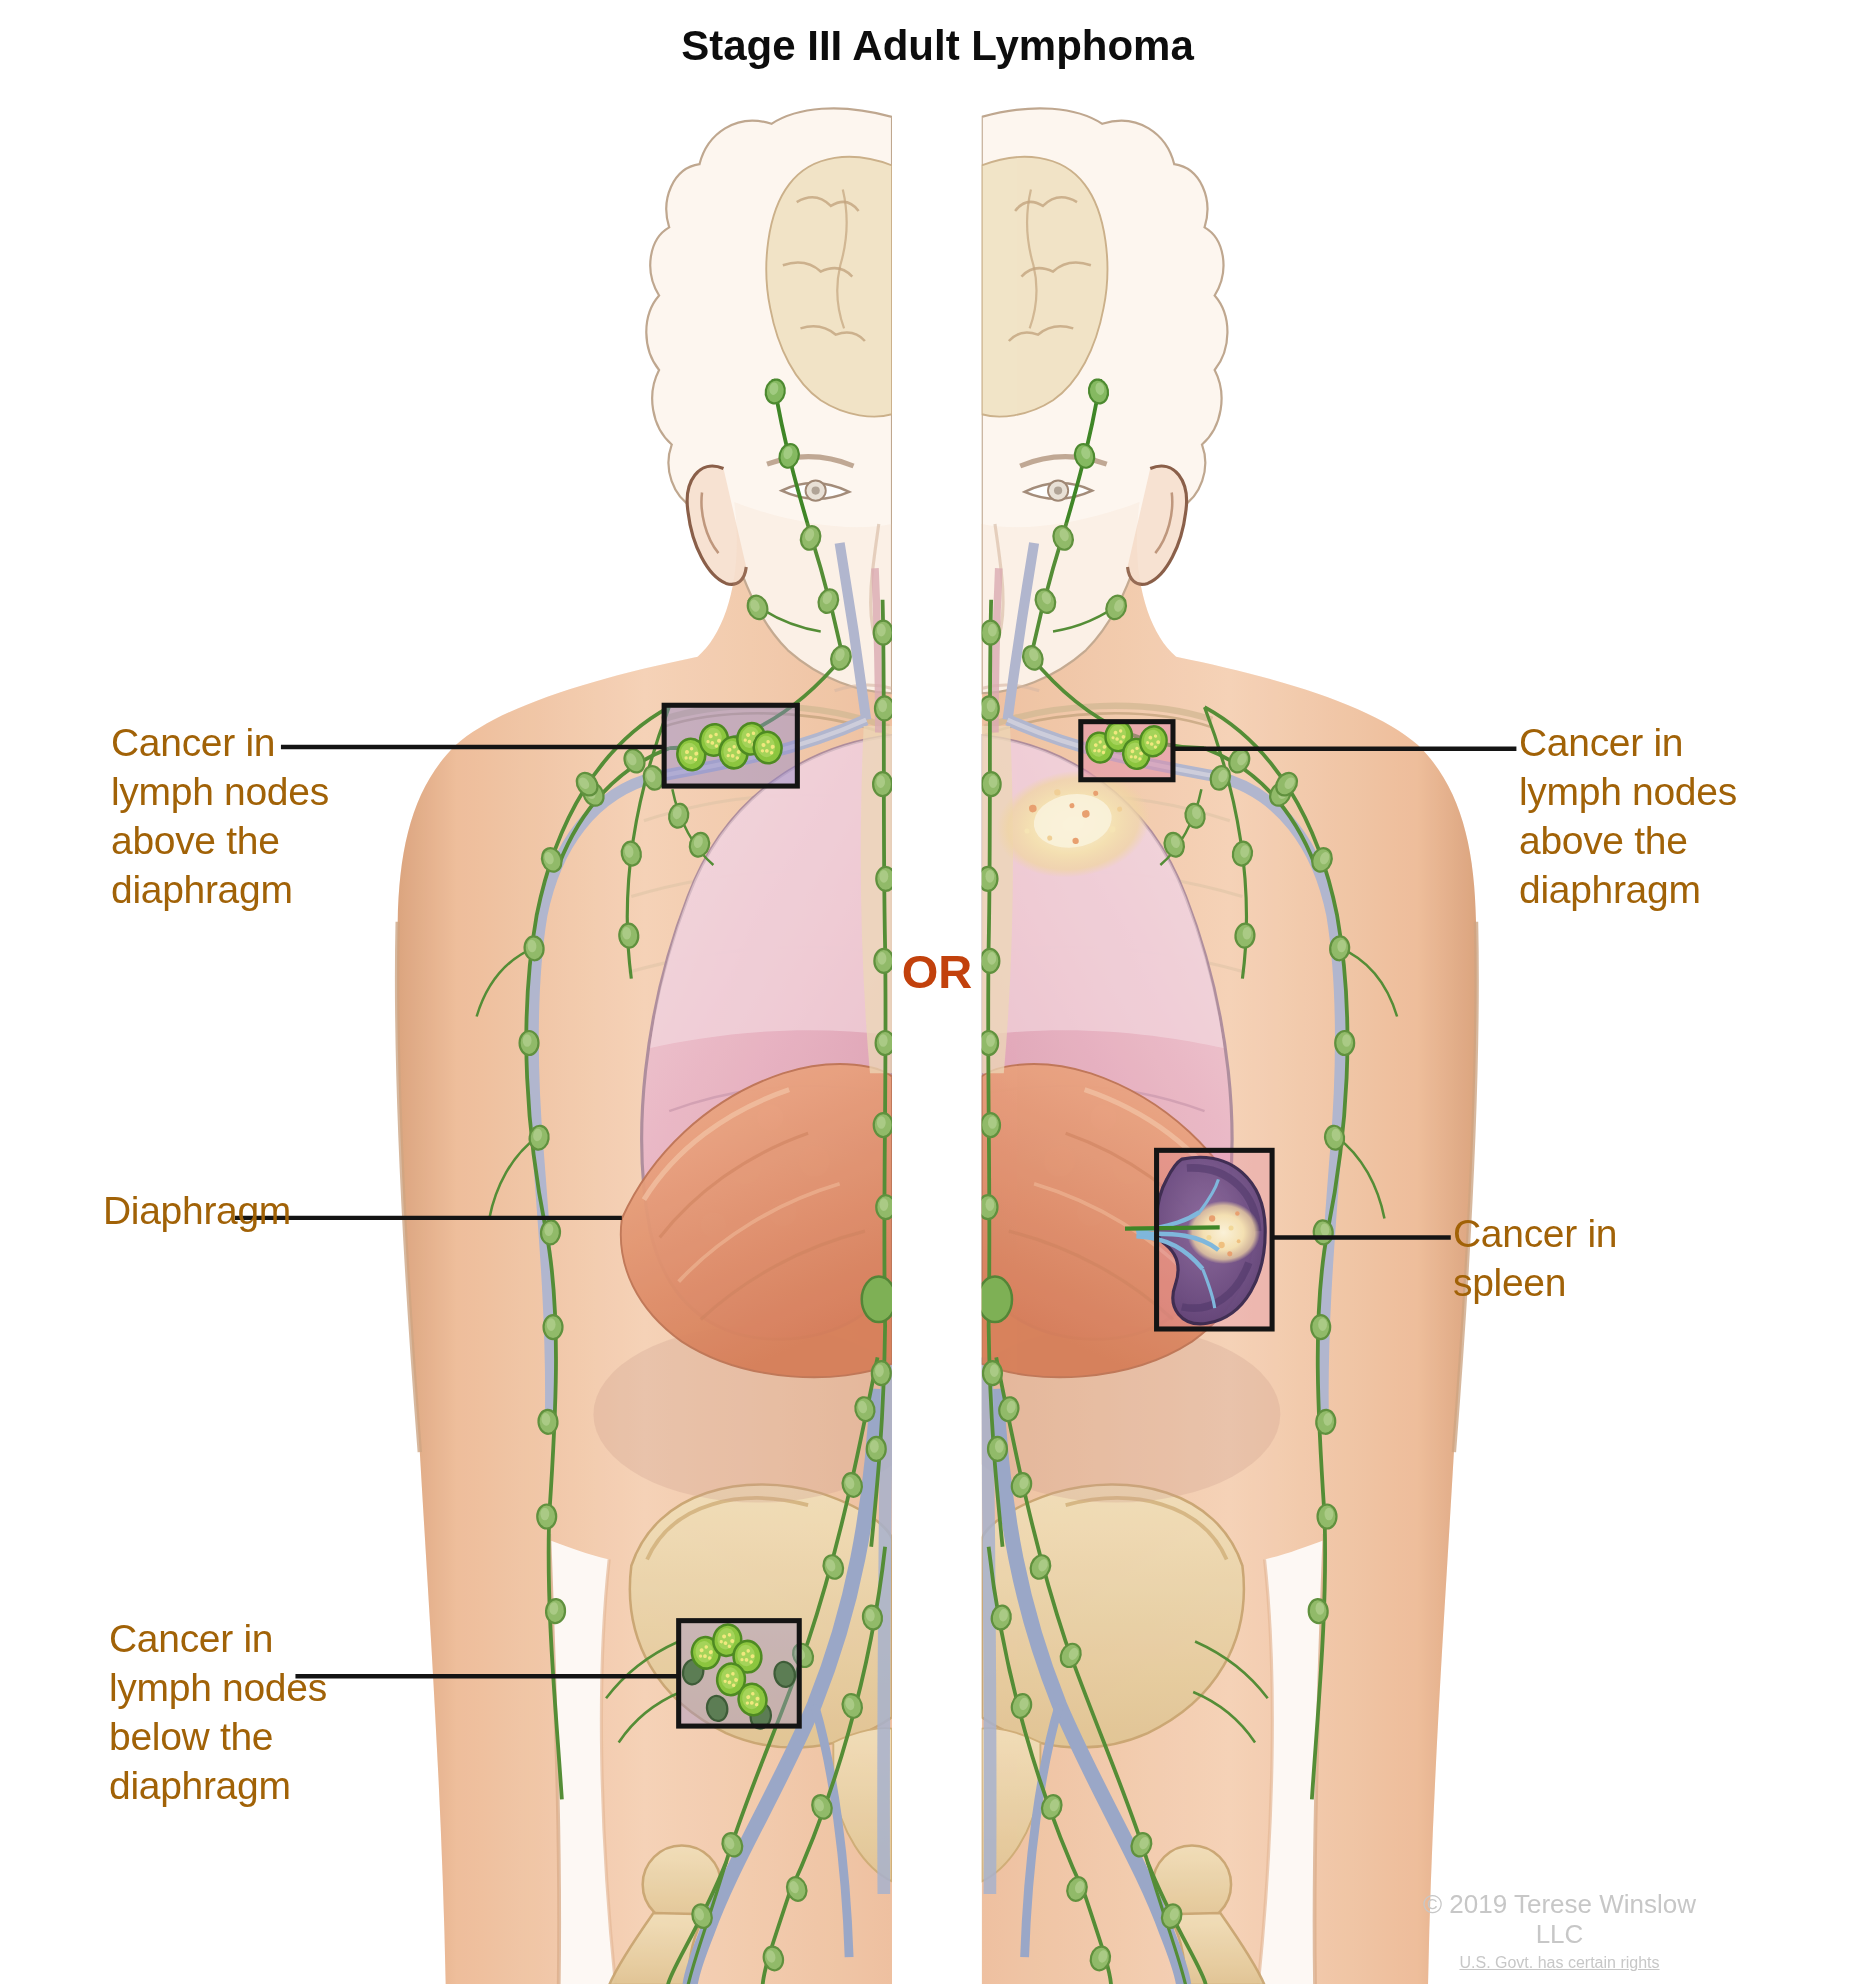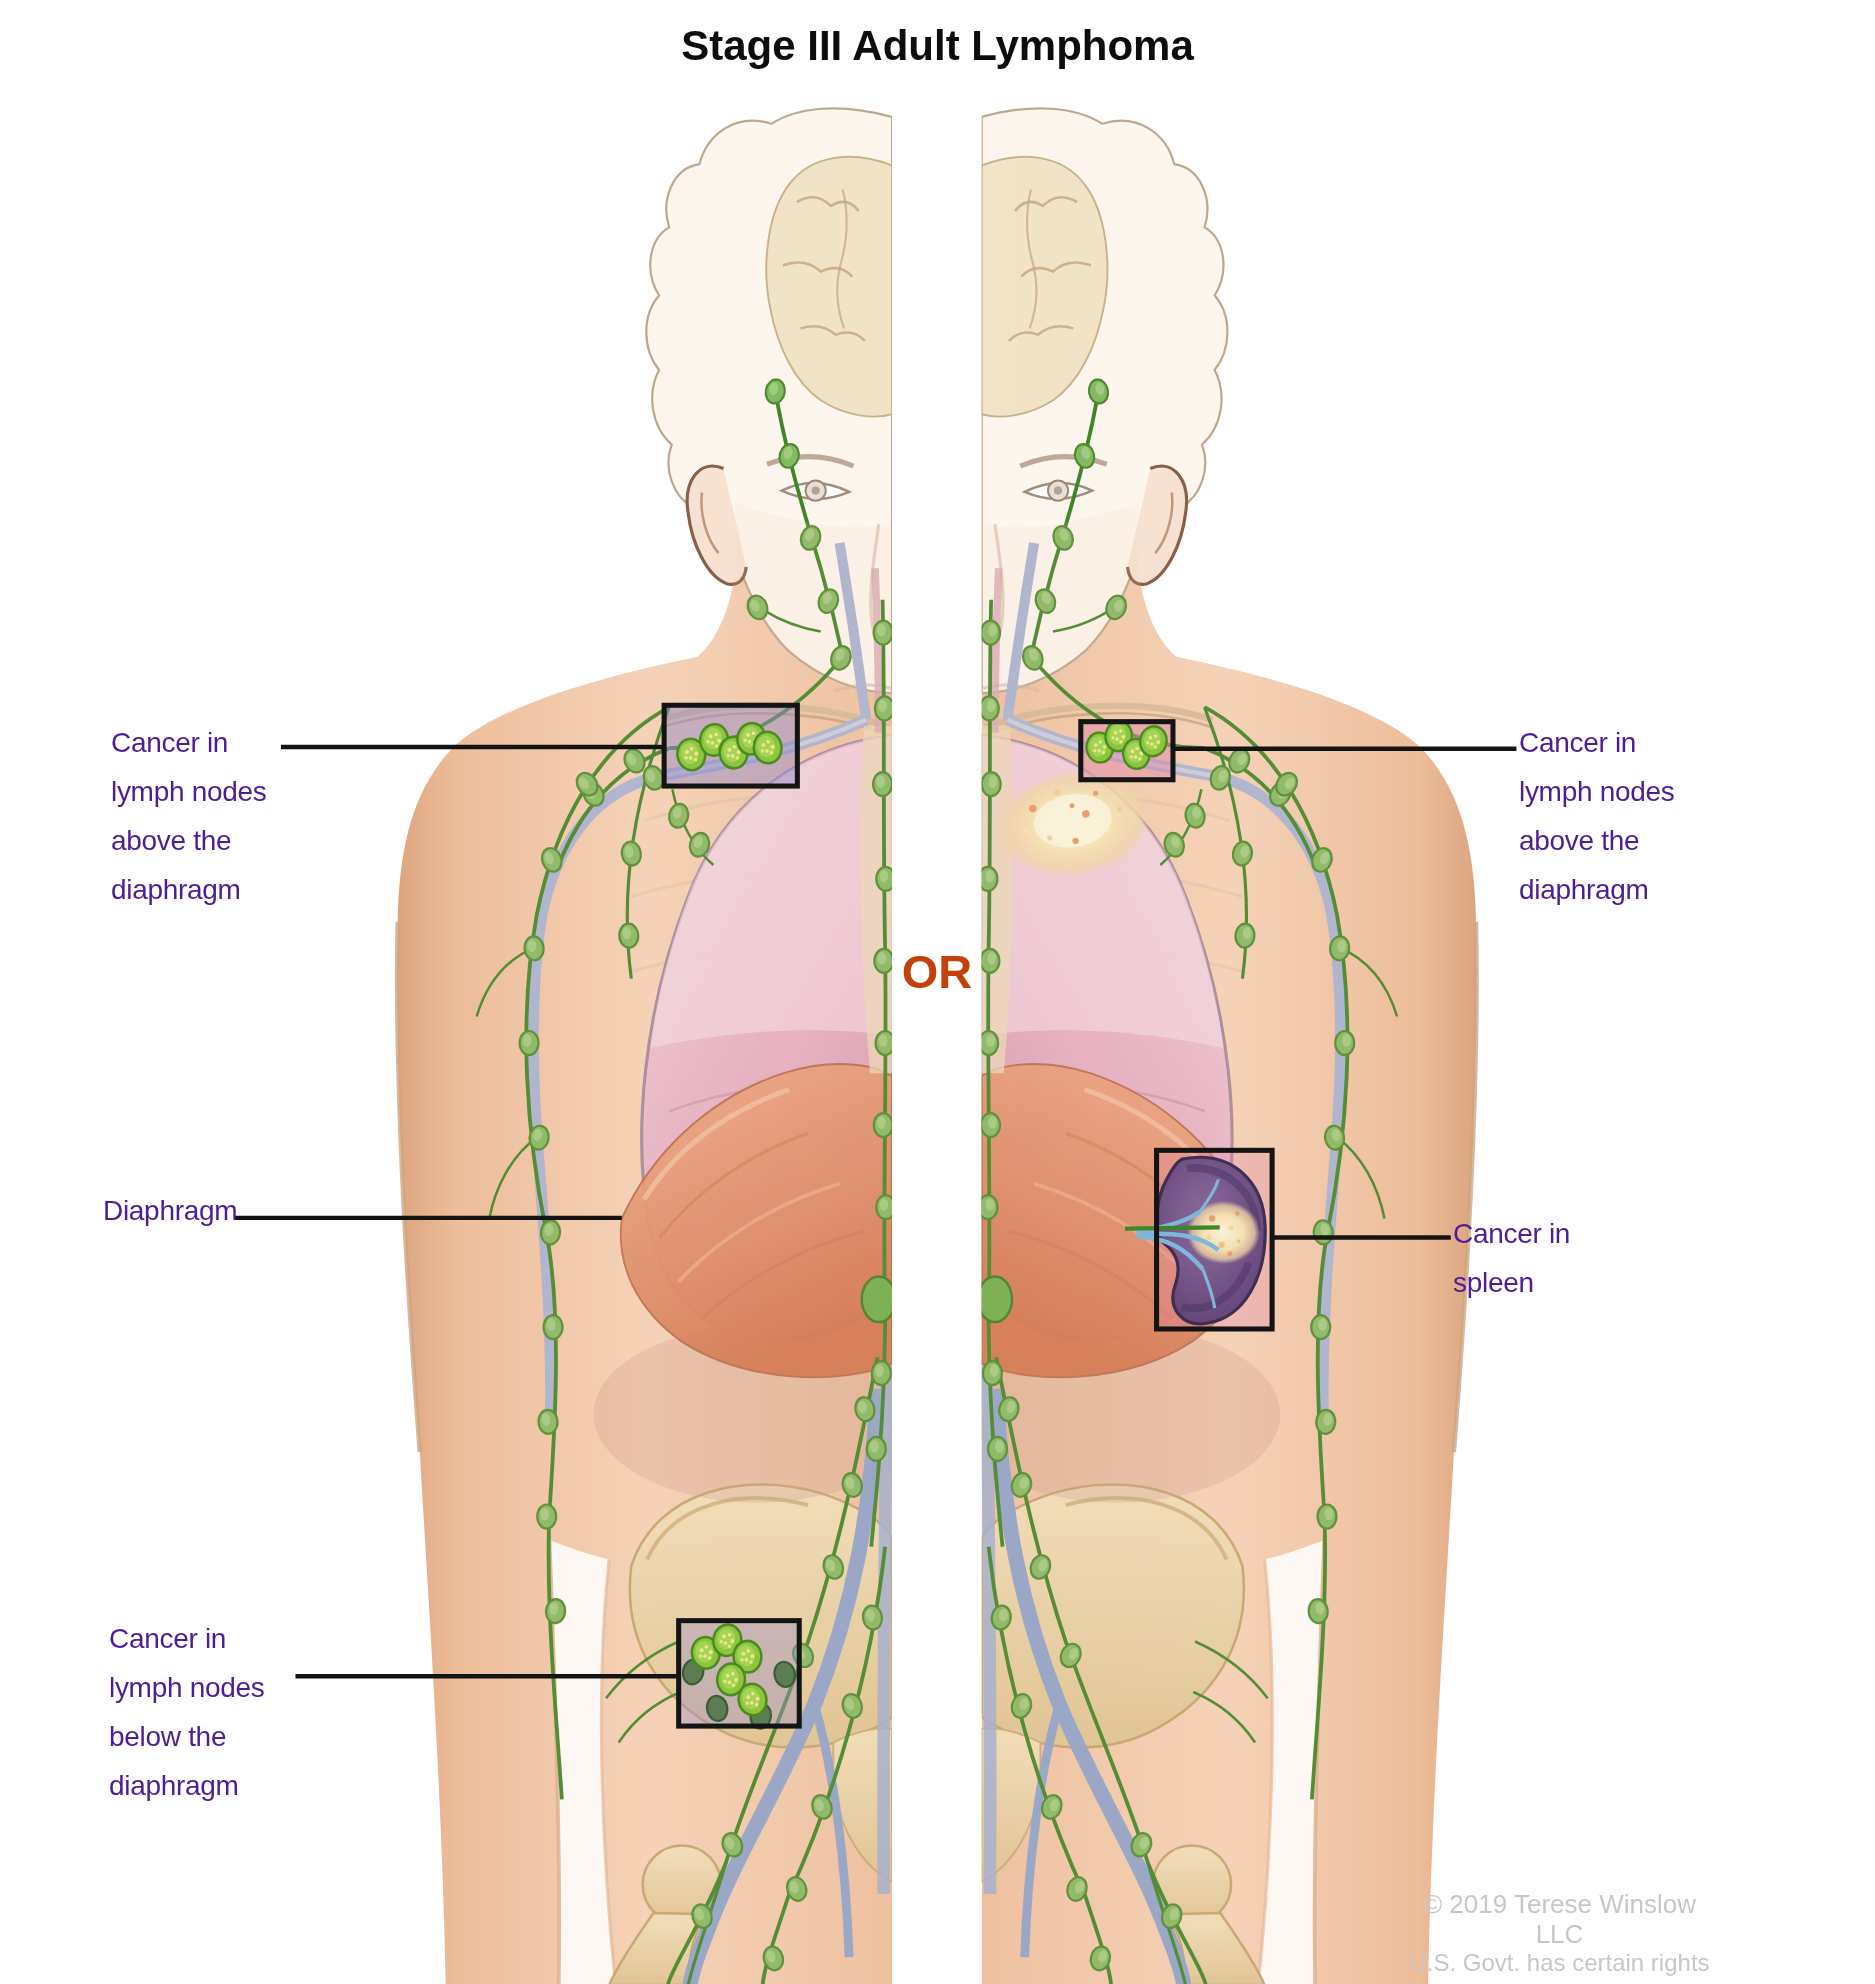--- a/index.html
+++ b/index.html
@@ -1,34 +1,34 @@
 <!DOCTYPE html>
 <html style="font-size:10px"><head>
 <meta charset="utf-8">
 <style>
   html,body{margin:0;padding:0;background:#ffffff;}
   body{width:1875px;height:1985px;position:relative;overflow:hidden;
        font-family:"Liberation Sans", sans-serif;}
   #stage{position:absolute;left:0;top:0;width:1632px;height:1985px;}
   svg#art{position:absolute;left:0;top:0;}
-  .lbl{position:absolute;color:#4c1d95;font-size:28px;line-height:49px;
+  .lbl{position:absolute;color:#a16207;font-size:39px;line-height:49px;
        white-space:pre-line;letter-spacing:-0.3px;}
   #page-title{position:absolute;left:0;top:21.5px;width:1875px;text-align:center;
        font-size:42px;font-weight:bold;color:#0d0d0d;}
   #or-sep{position:absolute;left:886px;top:944px;width:102px;text-align:center;
        font-size:47px;font-weight:bold;color:#c2410c;}
   #lbl-above-left{left:111px;top:718px;width:328px;}
   #lbl-diaphragm{left:103px;top:1186px;width:328px;}
   #lbl-below-left{left:109px;top:1614px;width:354px;}
   #lbl-above-right{left:1519px;top:718px;width:328px;}
   #lbl-spleen{left:1453px;top:1209px;width:328px;}
   #copyright{position:absolute;left:1408px;top:1889px;width:303px;text-align:center;
        color:#c7c7c7;}
   #copyright .c1{font-size:26px;line-height:30px;}
-  #copyright .c2{font-size:24px;line-height:28px;}
+  #copyright .c2{font-size:16px;line-height:28px;text-decoration:underline;}
 </style>
 </head>
 <body>
 
 <div id="stage">
 
 <svg id="art" width="1875" height="1985" viewBox="0 0 2970 3144">
   <defs>
     <linearGradient id="skinGrad" x1="0" y1="0" x2="1" y2="0">
       <stop offset="0" stop-color="#d9a07a"></stop>

